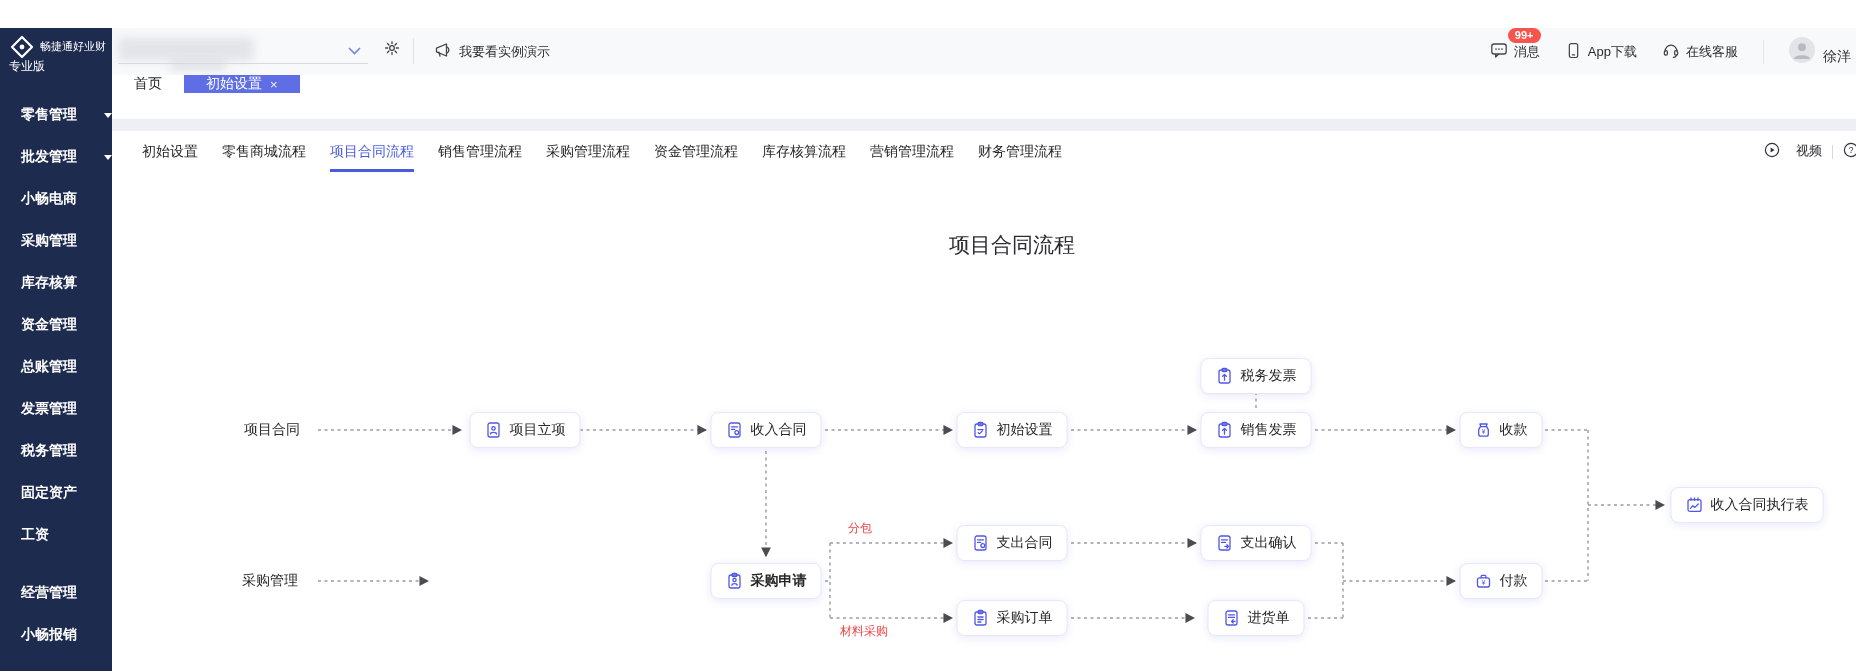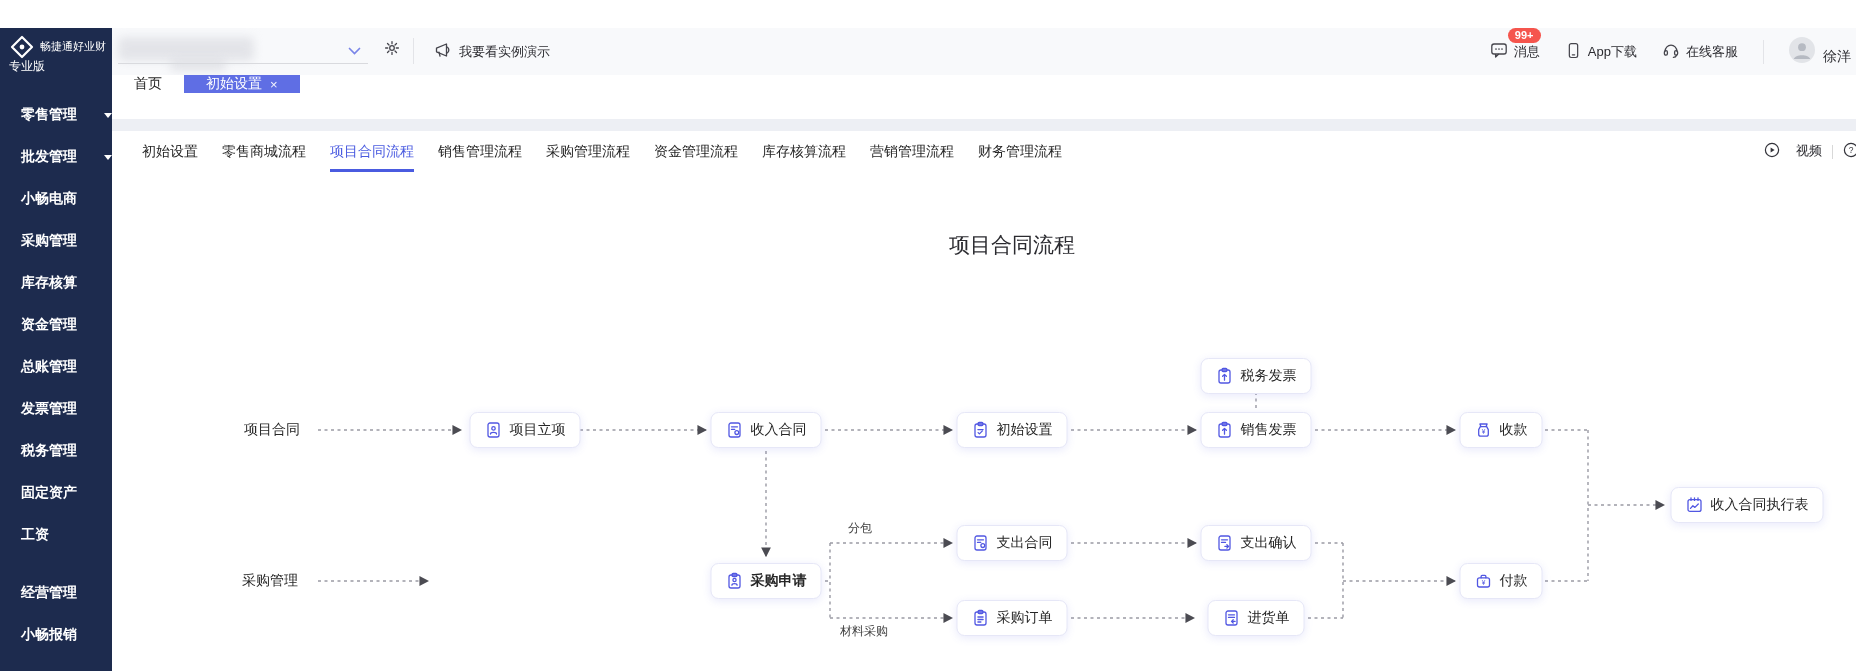--- a/index.html
+++ b/index.html
@@ -56,21 +56,21 @@
   #flow-title{position:absolute;left:900px;top:100px;transform:translateX(-50%);
               font-size:21px;color:#2b2b30;white-space:nowrap;}
   #edges-svg{position:absolute;left:0;top:0;pointer-events:none;}
   .flow-node{position:absolute;transform:translate(-50%,-50%);display:inline-flex;align-items:center;
              gap:7px;padding:8px 14px;background:#fff;border:1px solid #e6e7f7;border-radius:8px;
              box-shadow:0 2px 8px rgba(91,97,229,.14);font-size:14px;color:#262626;
              white-space:nowrap;cursor:pointer;}
   .flow-node .nicon{width:18px;height:18px;display:inline-flex;}
   .row-label{position:absolute;transform:translate(-50%,-50%);font-size:14px;font-weight:500;
              color:#262626;white-space:nowrap;}
-  .edge-label{position:absolute;font-size:12px;color:#404040;white-space:nowrap;font-family:Liberation Serif, serif;}
+  .edge-label{position:absolute;font-size:12px;color:#ef4444;white-space:nowrap;font-family:Liberation Serif, serif;}
 </style>
 </head>
 <body>
 
 <div id="topstrip" class="abs"></div>
 
 <div id="sidebar" class="abs">
   <div id="logo-block">
     <span id="logo-glyph">
       <svg width="26" height="24" viewBox="0 0 26 24" fill="none" stroke="#fff" stroke-width="2.2" stroke-linejoin="round">

